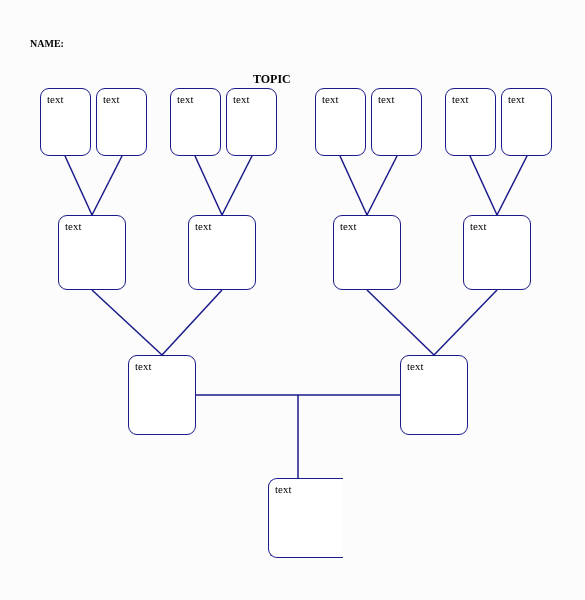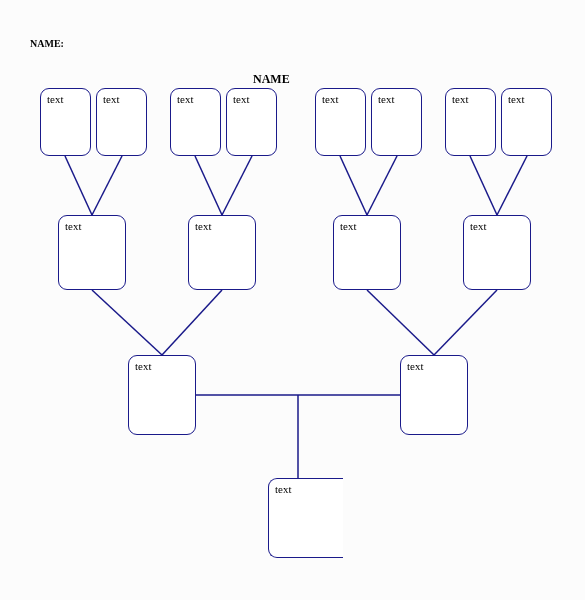--- a/index.html
+++ b/index.html
@@ -51,21 +51,21 @@
     }
     svg.connectors line {
       stroke: #1a1a8a;
       stroke-width: 1.5;
     }
   </style>
 </head>
 <body>
 
 <div class="label-name">NAME:</div>
-<div class="label-topic">NAME</div>
+<div class="label-topic">TOPIC</div>
 
 <div class="node" style="left:40px; top:88px; width:51px; height:68px;">
   <span class="txt">text</span>
 </div>
 <div class="node" style="left:96px; top:88px; width:51px; height:68px;">
   <span class="txt">text</span>
 </div>
 <div class="node" style="left:170px; top:88px; width:51px; height:68px;">
   <span class="txt">text</span>
 </div>

